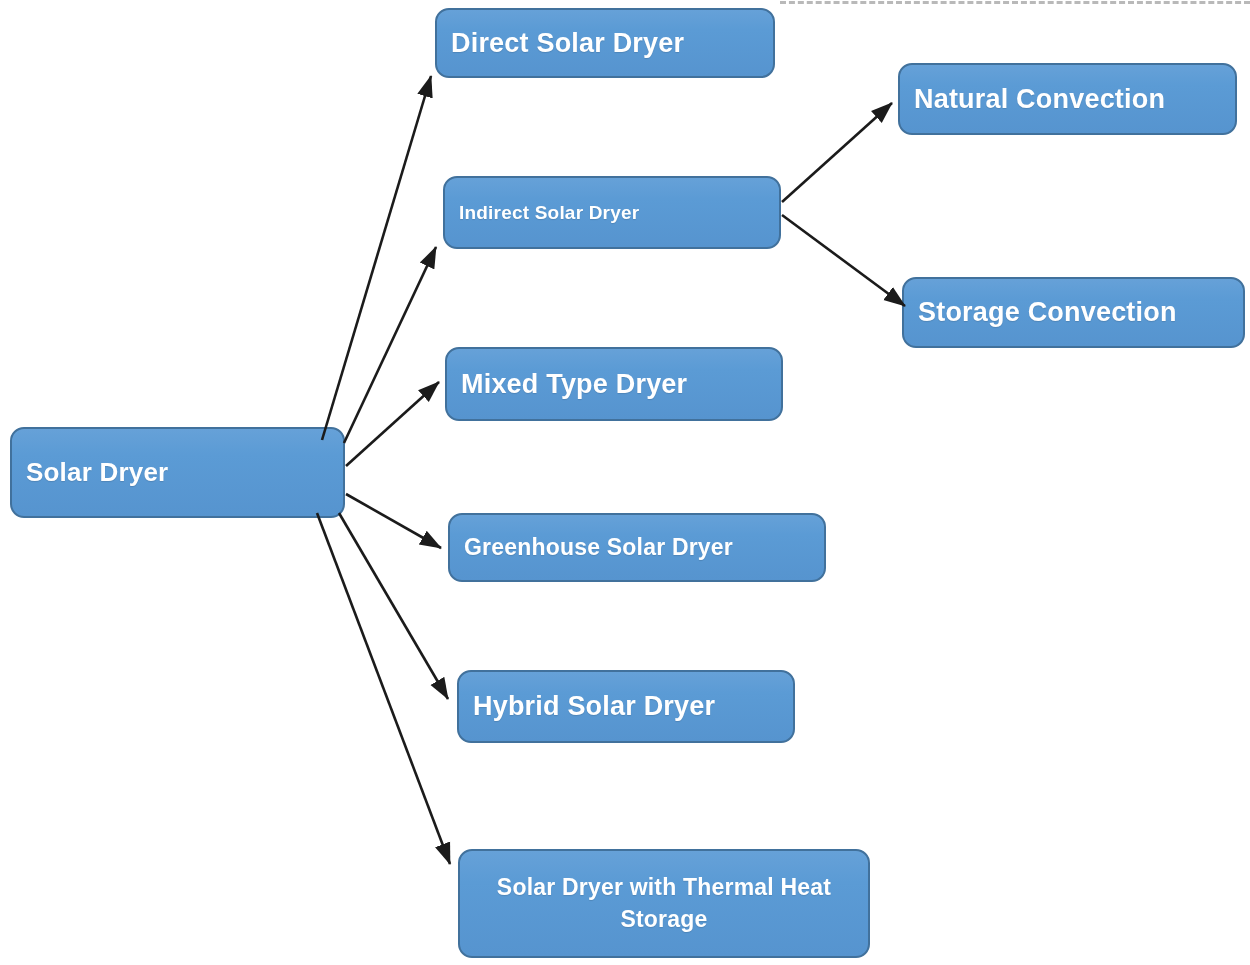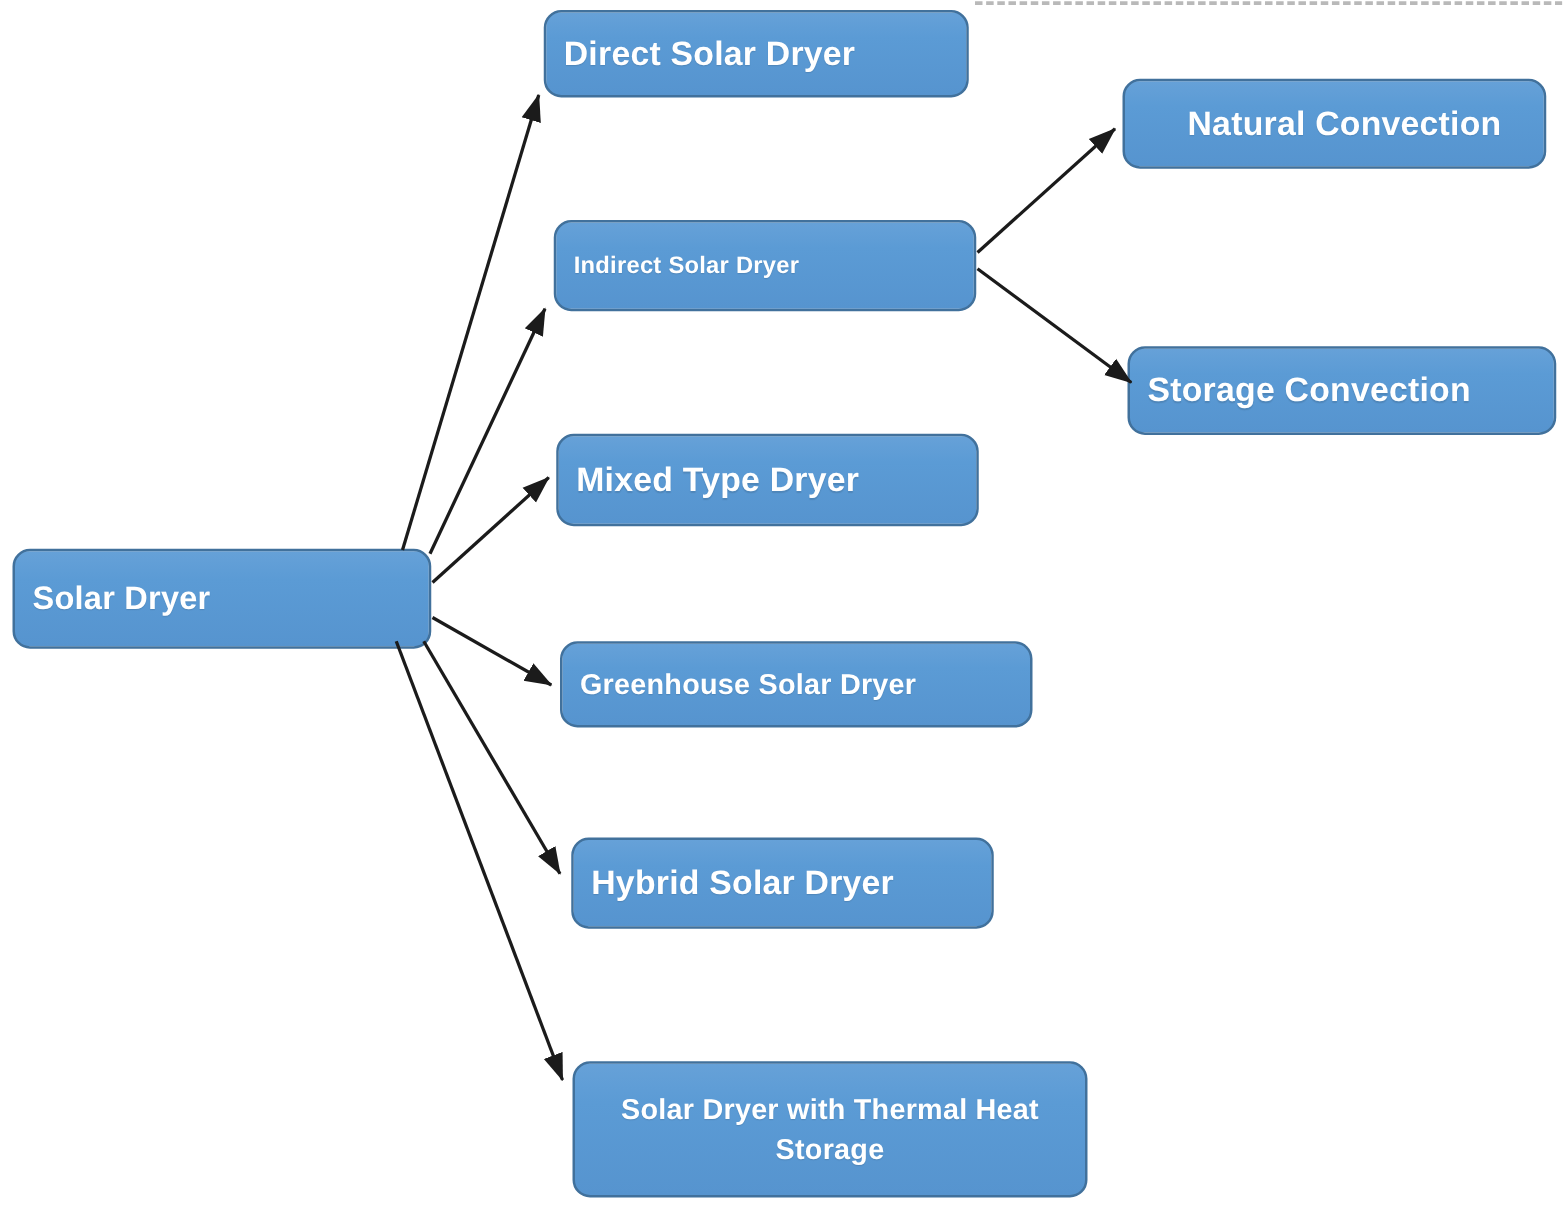--- a/index.html
+++ b/index.html
@@ -24,24 +24,24 @@
     color: #ffffff;
     font-weight: bold;
     display: flex;
     align-items: center;
     text-align: center;
     letter-spacing: 0.2px;
     text-shadow: 0 1px 1px rgba(0,0,0,0.12);
   }
   .node .lbl { padding: 0 14px; line-height: 1.35; }
 
-  #n-solar      { left: 10px;  top: 439px; width: 335px; height: 80px;  font-size: 26px; }
+  #n-solar      { left: 10px;  top: 427px; width: 335px; height: 91px;  font-size: 26px; }
   #n-direct     { left: 435px; top: 8px;   width: 340px; height: 70px;  font-size: 27px; }
   #n-indirect   { left: 443px; top: 176px; width: 338px; height: 73px;  font-size: 19px; }
-  #n-natural    { left: 898px; top: 63px;  width: 339px; height: 72px;  font-size: 27px; padding-left: 36px; }
+  #n-natural    { left: 898px; top: 63px;  width: 339px; height: 72px;  font-size: 27px; }
   #n-forced     { left: 902px; top: 277px; width: 343px; height: 71px;  font-size: 27px; }
   #n-mixed      { left: 445px; top: 347px; width: 338px; height: 74px;  font-size: 27px; }
   #n-greenhouse { left: 448px; top: 513px; width: 378px; height: 69px;  font-size: 23px; }
   #n-hybrid     { left: 457px; top: 670px; width: 338px; height: 73px;  font-size: 27px; }
   #n-storage    { left: 458px; top: 849px; width: 412px; height: 109px; font-size: 23px; }
 
   .edges {
     position: absolute;
     left: 0; top: 0;
     width: 1250px;

